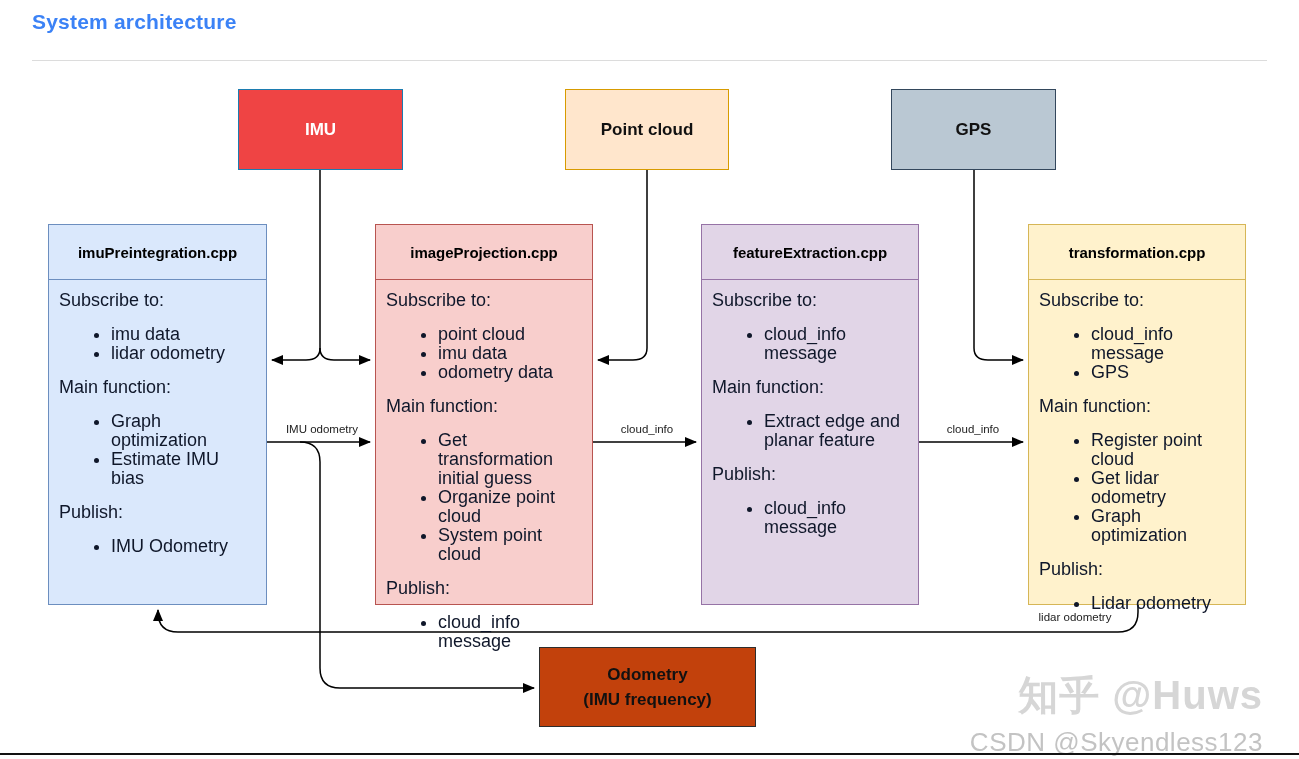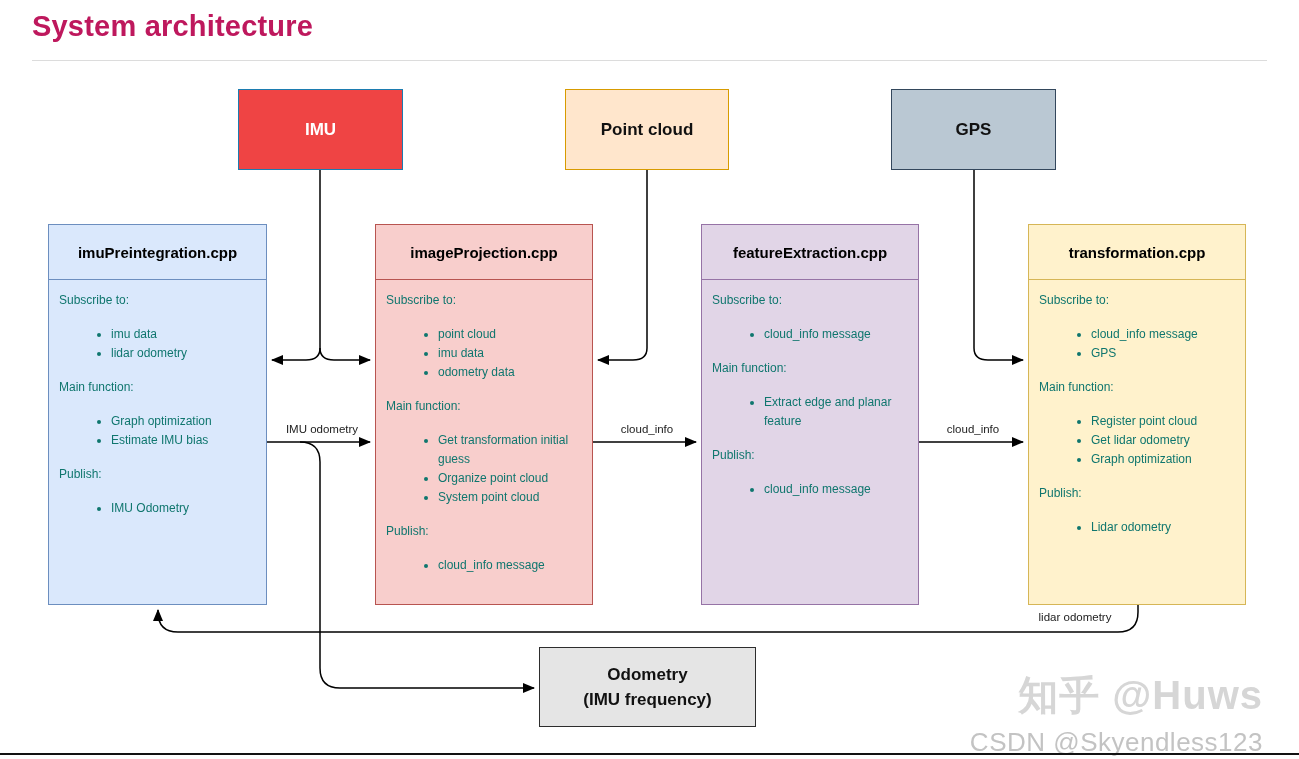--- a/index.html
+++ b/index.html
@@ -3,21 +3,21 @@
 <meta charset="utf-8">
 <style>
   * { margin:0; padding:0; box-sizing:border-box; }
   html,body { background:#fff; }
   .stage {
     position:relative; width:1299px; height:759px; overflow:hidden;
     background:#fff; font-family:"Liberation Sans", sans-serif; color:#1a1a1a;
   }
   .page-title {
     position:absolute; left:32px; top:10px;
-    font-size:29px; font-weight:bold; color:#be185d; letter-spacing:.2px;
+    font-size:21px; font-weight:bold; color:#3b82f6; letter-spacing:.2px;
   }
   .top-rule { position:absolute; left:32px; right:32px; top:60px; height:1px; background:#dcdcdc; }
   .bottom-rule { position:absolute; left:0; top:753px; width:100%; height:2px; background:#121212; }
 
   
   .src-box {
     position:absolute; width:165px; height:81px;
     display:flex; align-items:center; justify-content:center;
     font-size:17px; font-weight:bold; border:1px solid;
   }
@@ -28,29 +28,29 @@
   
   .module {
     position:absolute; top:224px; width:218px; height:381px;
     background:var(--bg); border:1px solid var(--bc);
   }
   .module-header {
     height:55px; display:flex; align-items:center; justify-content:center;
     border-bottom:1px solid var(--bc); font-size:15px; font-weight:bold; color:#000;
     text-align:center; padding:12px 6px;
   }
-  .module-body { padding:11px 10px 0 10px; font-size:12px; line-height:19px; color:#0f766e; }
+  .module-body { padding:11px 10px 0 10px; font-size:18px; line-height:19px; color:#0f172a; }
   .sec { margin-bottom:15px; }
   .module-body ul { margin:0 0 15px 0; padding-left:52px; list-style:disc; }
   .module-body li { margin:0; }
 
   
   .out-box {
     position:absolute; left:539px; top:647px; width:217px; height:80px;
-    background:#e5e5e5; border:1.5px solid #2d2d2d;
+    background:#c2410c; border:1.5px solid #2d2d2d;
     display:flex; flex-direction:column; align-items:center; justify-content:center;
     font-size:17px; font-weight:bold; color:#111; line-height:25px; text-align:center;
   }
 
   
   svg.connectors { position:absolute; left:0; top:0; pointer-events:none; }
   .edge-label {
     position:absolute; font-size:11.5px; color:#222; text-align:center; white-space:nowrap;
   }
   .lbl-imu-odom   { left:267px; top:423px; width:110px; }

